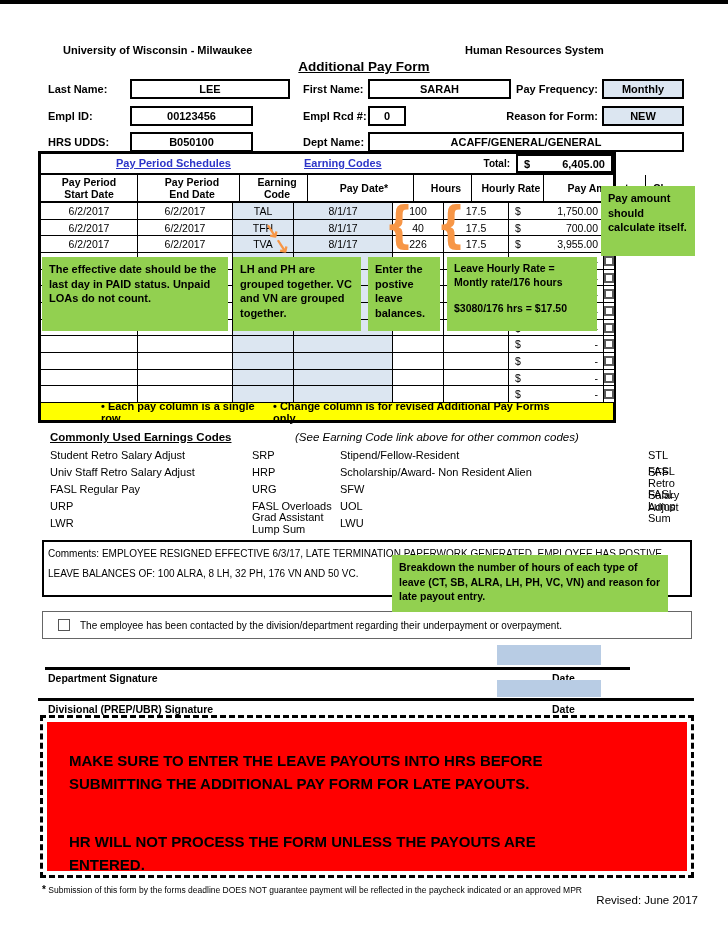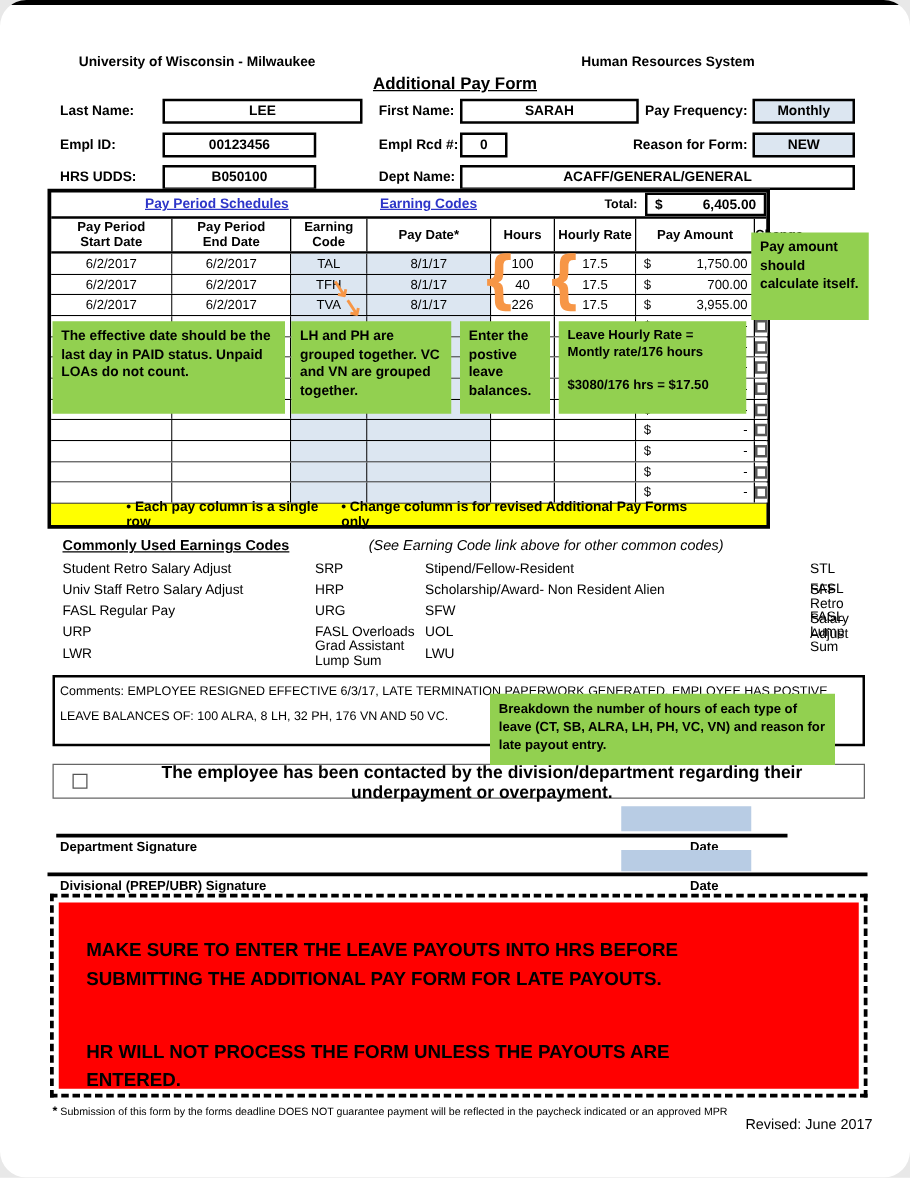--- a/index.html
+++ b/index.html
@@ -1,39 +1,39 @@
 <!DOCTYPE html>
 <html style="--callout-green: #92D050; --highlight-yellow: #FFFF00; --warning-red: #FF0000; --cell-blue: #DCE6F1; --date-box-blue: #B8CCE4; --accent-orange: #F79646; --link-blue: #2D35C8;"><head>
 <meta charset="utf-8">
 <style>
   * { margin:0; padding:0; box-sizing:border-box; }
   html,body { background:#e8e8e8; }
   body { font-family:"Liberation Sans", sans-serif; color:#000; }
-  .page { position:relative; width:728px; height:942px; background:#fff; margin:0 auto; overflow:hidden;border-radius:21px; }
+  .page { position:relative; width:728px; height:942px; background:#fff; margin:0 auto; overflow:hidden; }
   .abs { position:absolute; }
 
   .topbar { left:0; top:0; width:728px; height:4px; background:#000; }
   .org { font-weight:bold; font-size:11px; }
   .form-title { left:0; right:0; top:59px; text-align:center; font-weight:bold; font-size:13.5px; text-decoration:underline; }
 
   .lbl { font-weight:bold; font-size:11px; white-space:nowrap; }
   .lbl.r { text-align:right; }
   .vbox { border:2px solid #000; background:#fff; display:flex; align-items:center; justify-content:center;
           font-weight:bold; font-size:11px; }
   .vbox.blue { background:var(--cell-blue); }
 
   
   .frame { left:38px; top:151px; width:578px; height:272px; border:3px solid #000; display:flex; flex-direction:column; background:#fff; }
   .links-row { position:relative; height:21px; border-bottom:2px solid #000; }
   .link { position:absolute; top:3px; color:var(--link-blue); font-weight:bold; font-size:11px; text-decoration:underline; cursor:pointer; }
   .total-label { position:absolute; right:103px; top:4px; font-weight:bold; font-size:10px; }
   .total-box { position:absolute; right:0; top:0; height:100%; width:97px; border:2px solid #000;
                display:flex; align-items:center; justify-content:space-between; padding:0 6px;
                font-weight:bold; font-size:11px; background:#fff; }
-  .tgrid { display:grid; grid-template-columns:97px 95px 61px 99px 51px 65px 95px 1fr; }
+  .tgrid { display:grid; grid-template-columns:97px 95px 61px 99px 51px 65px 95px 1fr;gap:7px; }
   .thead { height:28px; border-bottom:2px solid #000; }
   .th { border-right:1px solid #000; display:flex; align-items:center; justify-content:center; text-align:center;
         font-weight:bold; font-size:10.5px; line-height:1.15; white-space:pre-line; }
   .th:last-child { border-right:none; }
   .tbody { flex:1; display:flex; flex-direction:column; }
   .trow { flex:1; display:grid; grid-template-columns:97px 95px 61px 99px 51px 65px 95px 1fr; border-bottom:1px solid #000; }
   .td { border-right:1px solid #000; display:flex; align-items:center; justify-content:center; font-size:10.5px; background:#fff; }
   .td:last-child { border-right:none; }
   .td.blue { background:var(--cell-blue); }
   .td.amount { justify-content:space-between; padding:0 5px 0 6px; }
@@ -54,21 +54,21 @@
 
   
   .ec-title { font-weight:bold; font-size:11.5px; text-decoration:underline; }
   .ec-note { font-style:italic; font-size:11.5px; }
   .ec-grid { display:grid; grid-template-columns:202px 88px 308px 1fr; grid-auto-rows:17px; font-size:11px; align-items:center; }
 
   .comments-box { left:42px; top:540px; width:650px; height:57px; border:2px solid #000; font-size:10px;
                   line-height:1.95; padding:2px 4px; background:#fff; }
   .contact-box { left:42px; top:611px; width:650px; height:28px; border:1px solid #666; display:flex; align-items:center; background:#fff; }
   .contact-box .cb2 { width:12px; height:12px; border:1px solid #555; margin:0 10px 0 15px; flex:none; }
-  .contact-box .txt { font-weight:bold; font-size:14px;text-align:center; }
+  .contact-box .txt { font-weight:normal; font-size:10px; }
 
   .date-box { position:absolute; background:var(--date-box-blue); }
   .sig-line { position:absolute; background:#000; height:3px; }
   .sig-lbl { position:absolute; font-weight:bold; font-size:10.5px; }
 
   .warn-outer { left:40px; top:715px; width:654px; height:163px; border:3px dashed #000; background:#fff; }
   .warn-inner { position:absolute; left:4px; top:4px; right:4px; bottom:4px; background:var(--warning-red);
                 padding:28px 0 0 22px; }
   .warn-inner p { color:#000000; font-weight:bold; font-size:15px; line-height:1.5; width:545px; }
   .warn-inner p + p { margin-top:36px; }

